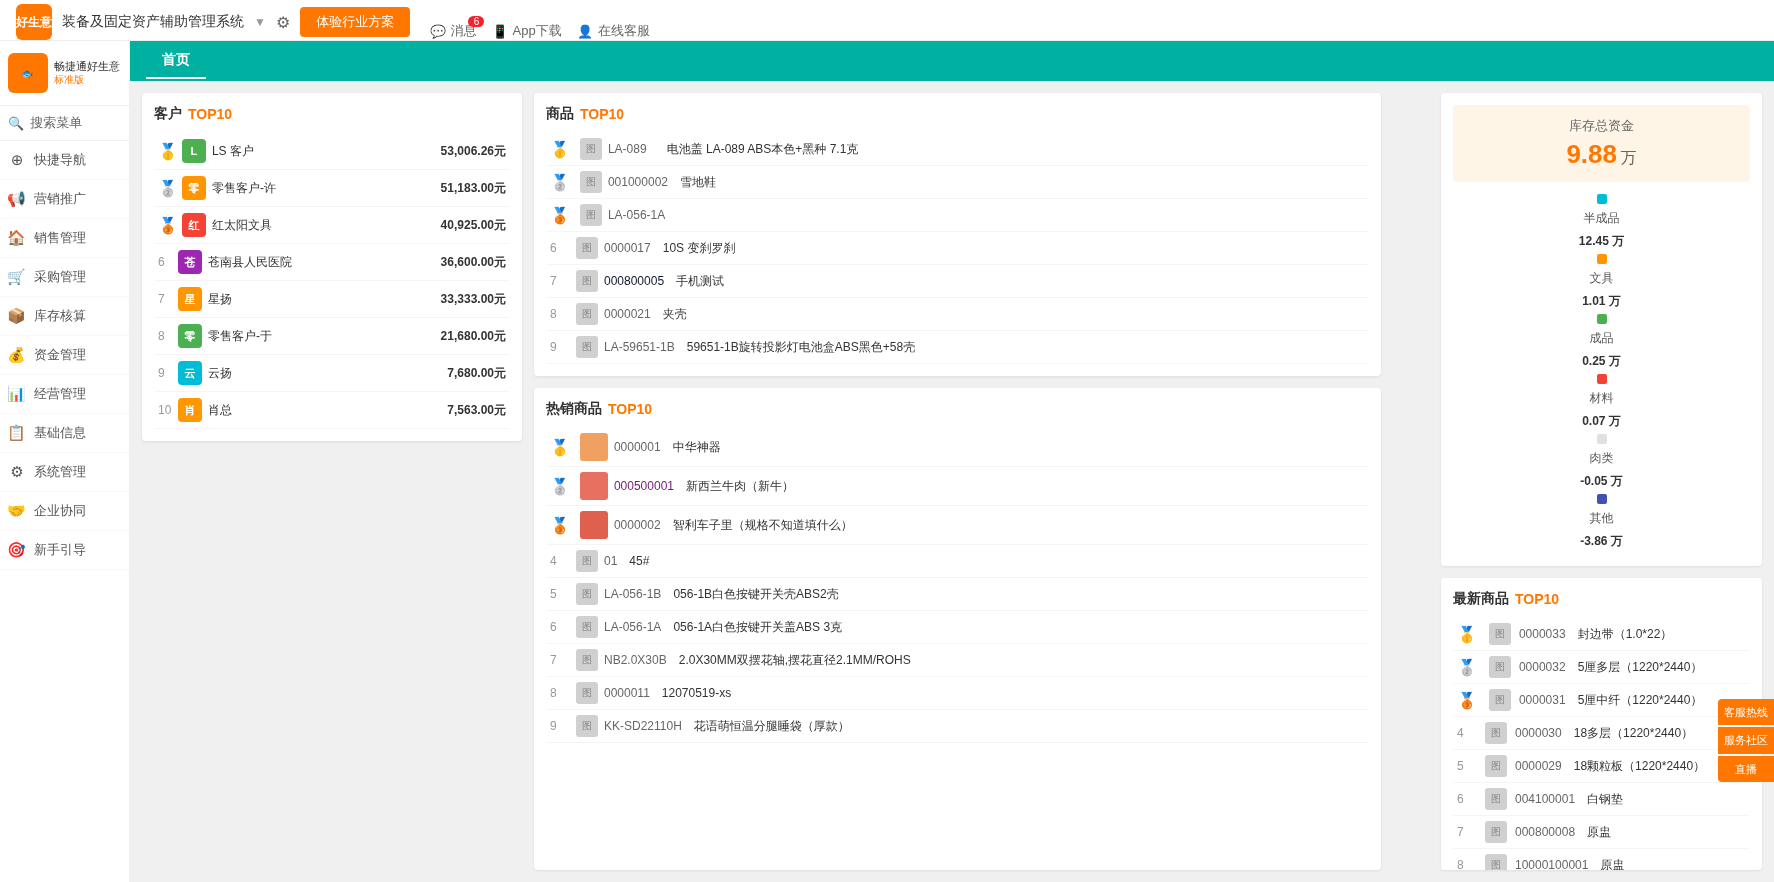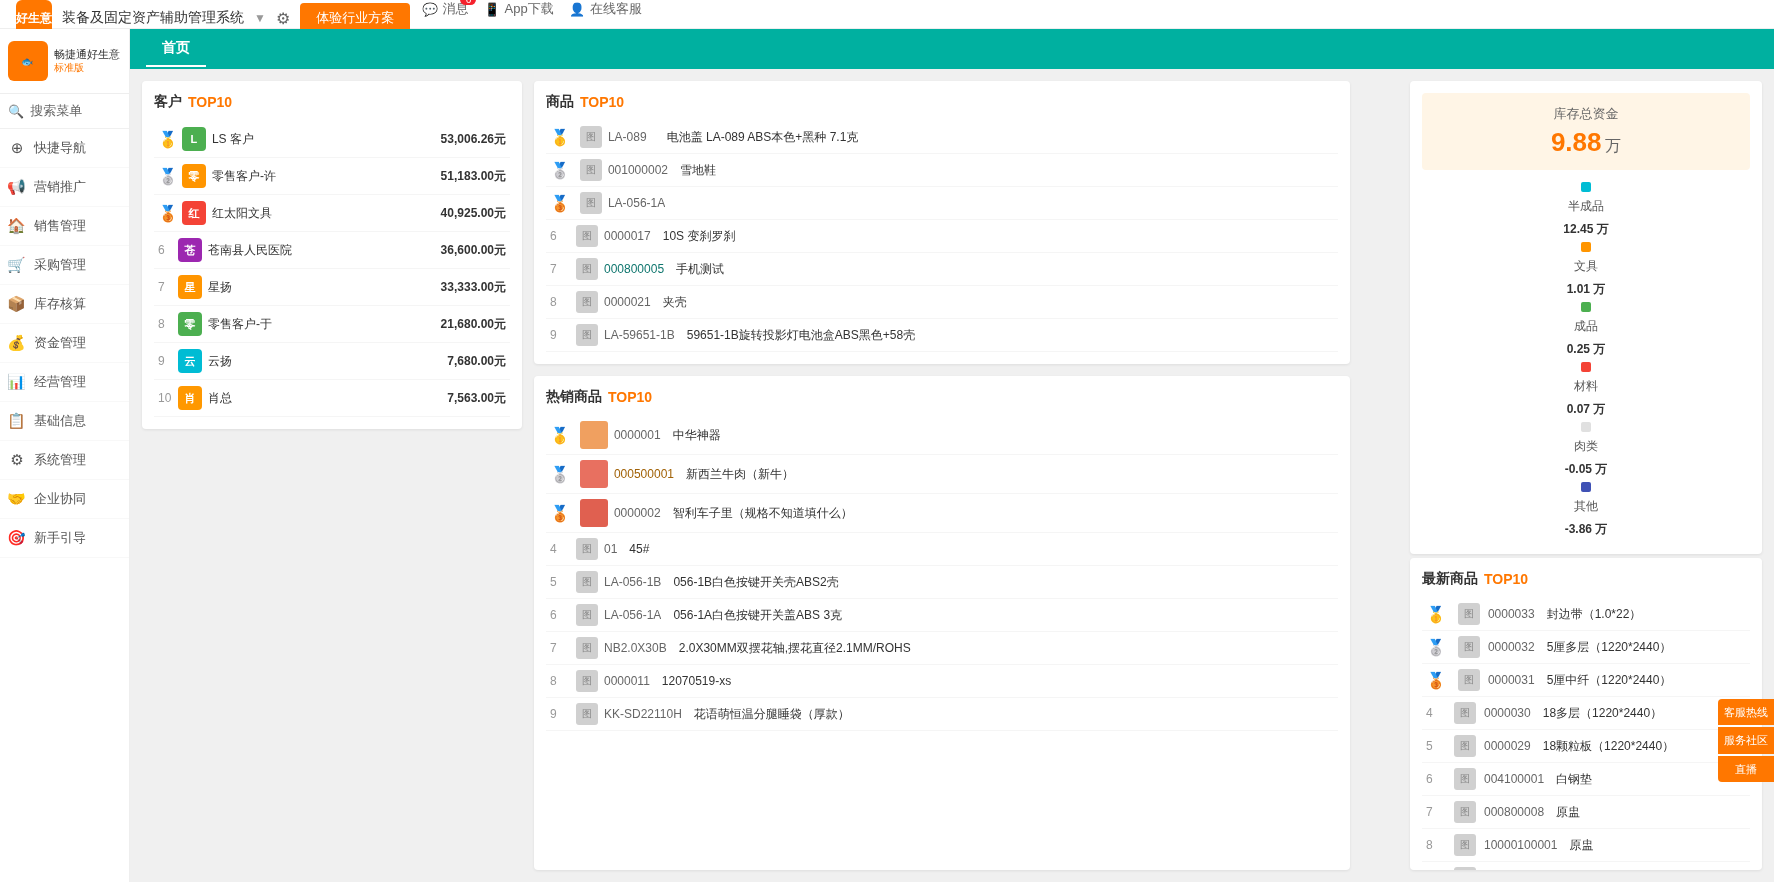--- a/index.html
+++ b/index.html
@@ -1,26 +1,26 @@
 <!DOCTYPE html>
 <html><head>
   <meta charset="utf-8">
   <style>
     * { box-sizing: border-box; margin: 0; padding: 0; }
     body { font-family: 'Microsoft YaHei', Arial, sans-serif; font-size: 13px; background: #f5f5f5; display: flex; flex-direction: column; height: 882px; overflow: hidden; }
 
     
     .topbar {
-      height: 29px;
+      height: 41px;
       background: #fff;
       border-bottom: 1px solid #eee;
       display: flex;
-      align-items: flex-start;
+      align-items: flex-end;
       padding: 0 16px;
-      gap: 12px;
+      gap: 20px;
       flex-shrink: 0;
     }
     .topbar-left { display: flex; align-items: center; gap: 10px; }
     .system-title { font-size: 14px; color: #333; }
     .btn-trial {
       background: #ff7700;
       color: #fff;
       border: none;
       border-radius: 4px;
       padding: 6px 16px;
@@ -118,21 +118,21 @@
       border-bottom: 2px solid transparent;
     }
     .nav-tab.active { border-bottom-color: #fff; font-weight: bold; }
 
     
     .content-scroll { flex: 1; overflow-y: auto; background: #f0f0f0; padding: 12px; display: flex; gap: 12px; }
 
     
     .left-panel { width: 380px; flex-shrink: 0; display: flex; flex-direction: column; gap: 12px; }
     .middle-panel { flex: 1; display: flex; flex-direction: column; gap: 12px; }
-    .right-panel { width: 352px; flex-shrink: 0; display: flex; flex-direction: column; gap: 4px; margin-left: 48px; }
+    .right-panel { width: 321px; flex-shrink: 0; display: flex; flex-direction: column; gap: 12px; margin-left: 48px; }
 
     .card {
       background: #fff;
       border-radius: 4px;
       padding: 12px;
       box-shadow: 0 1px 3px rgba(0,0,0,0.08);
     }
 
     .card-title {
       font-size: 14px;
@@ -463,21 +463,21 @@
           </div>
           <div class="product-row">
             <span class="rank-num">6</span>
             <div class="item-icon-gray">图</div>
             <span class="rank-name" style="color:#666;flex:none;margin-right:6px;">0000017</span>
             <span class="rank-name">10S 变刹罗刹</span>
           </div>
           <div class="product-row">
             <span class="rank-num">7</span>
             <div class="item-icon-gray">图</div>
-            <span class="rank-name" style="color:#0f766e;flex:none;margin-right:6px;">000800005</span>
+            <span class="rank-name" style="color:#0f172a;flex:none;margin-right:6px;">000800005</span>
             <span class="rank-name">手机测试</span>
           </div>
           <div class="product-row">
             <span class="rank-num">8</span>
             <div class="item-icon-gray">图</div>
             <span class="rank-name" style="color:#666;flex:none;margin-right:6px;">0000021</span>
             <span class="rank-name">夹壳</span>
           </div>
           <div class="product-row">
             <span class="rank-num">9</span>
@@ -494,21 +494,21 @@
           </div>
           <div class="product-row">
             <span class="medal-icon">🥇</span>
             <div class="product-img has-img" style="background:#f0a060;"></div>
             <span class="rank-name" style="color:#666;flex:none;margin-right:6px;">0000001</span>
             <span class="rank-name">中华神器</span>
           </div>
           <div class="product-row">
             <span class="medal-icon">🥈</span>
             <div class="product-img has-img" style="background:#e87060;"></div>
-            <span class="rank-name" style="color:#a16207;flex:none;margin-right:6px;">000500001</span>
+            <span class="rank-name" style="color:#701a75;flex:none;margin-right:6px;">000500001</span>
             <span class="rank-name">新西兰牛肉（新牛）</span>
           </div>
           <div class="product-row">
             <span class="medal-icon">🥉</span>
             <div class="product-img has-img" style="background:#e06050;"></div>
             <span class="rank-name" style="color:#666;flex:none;margin-right:6px;">0000002</span>
             <span class="rank-name">智利车子里（规格不知道填什么）</span>
           </div>
           <div class="product-row">
             <span class="rank-num">4</span>

